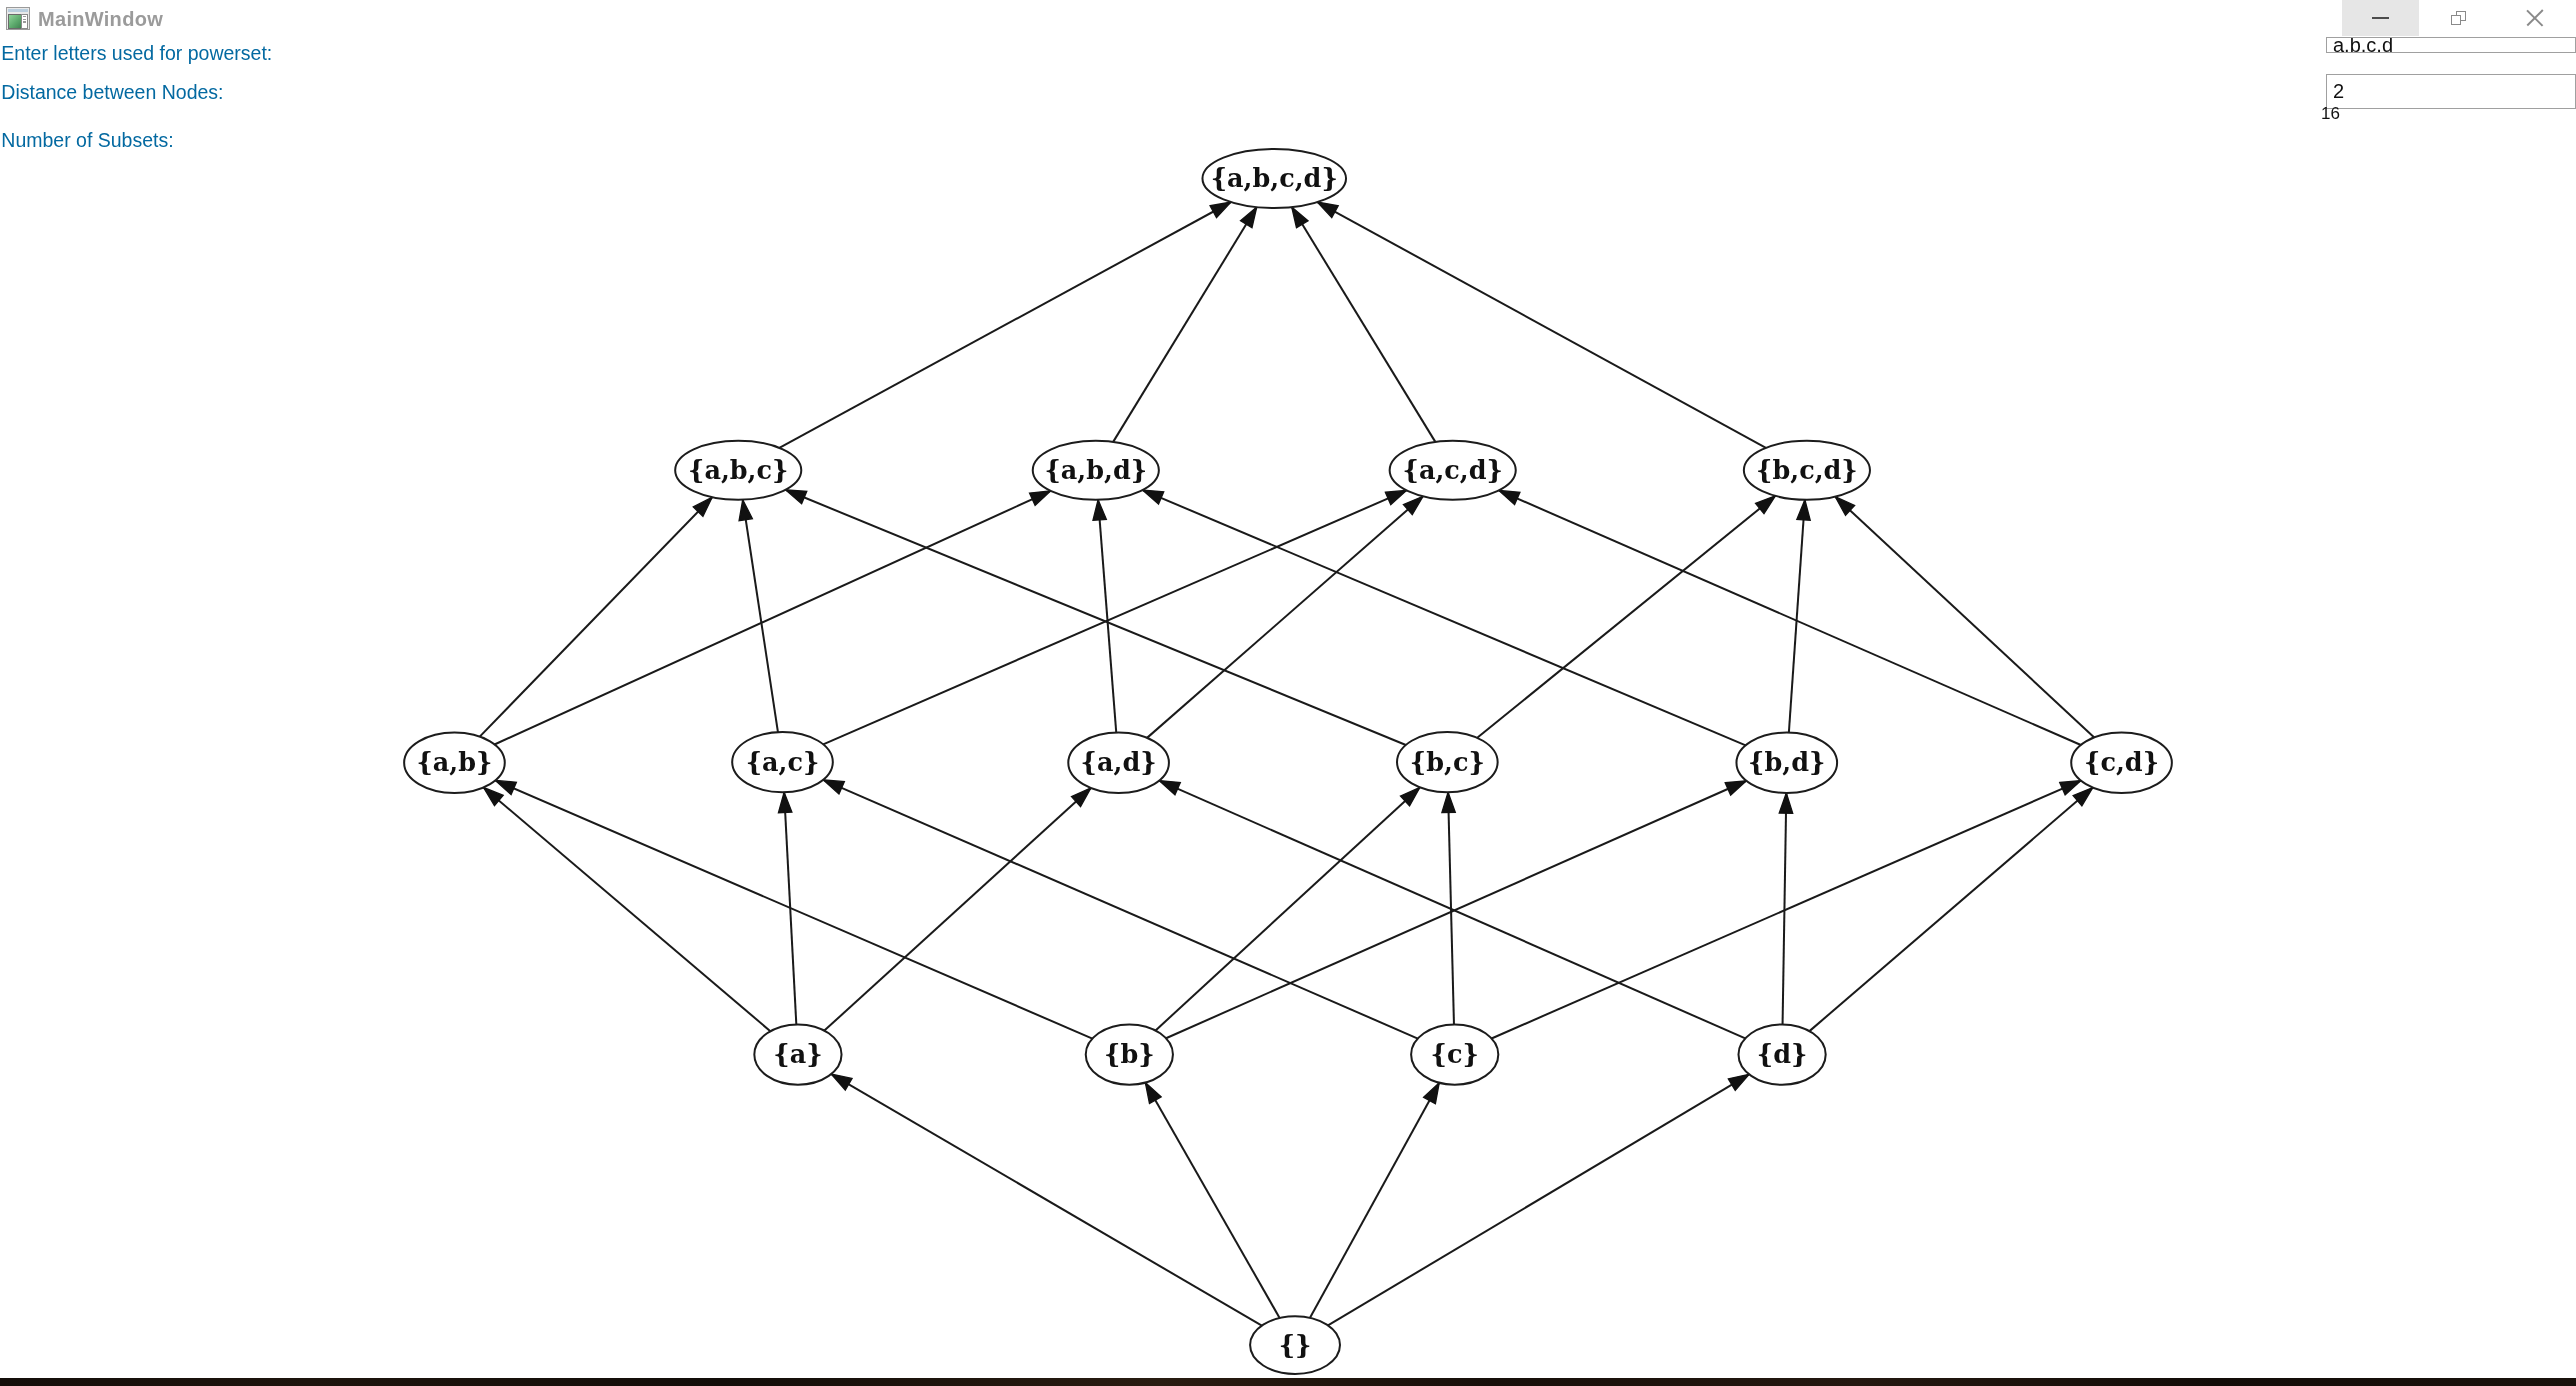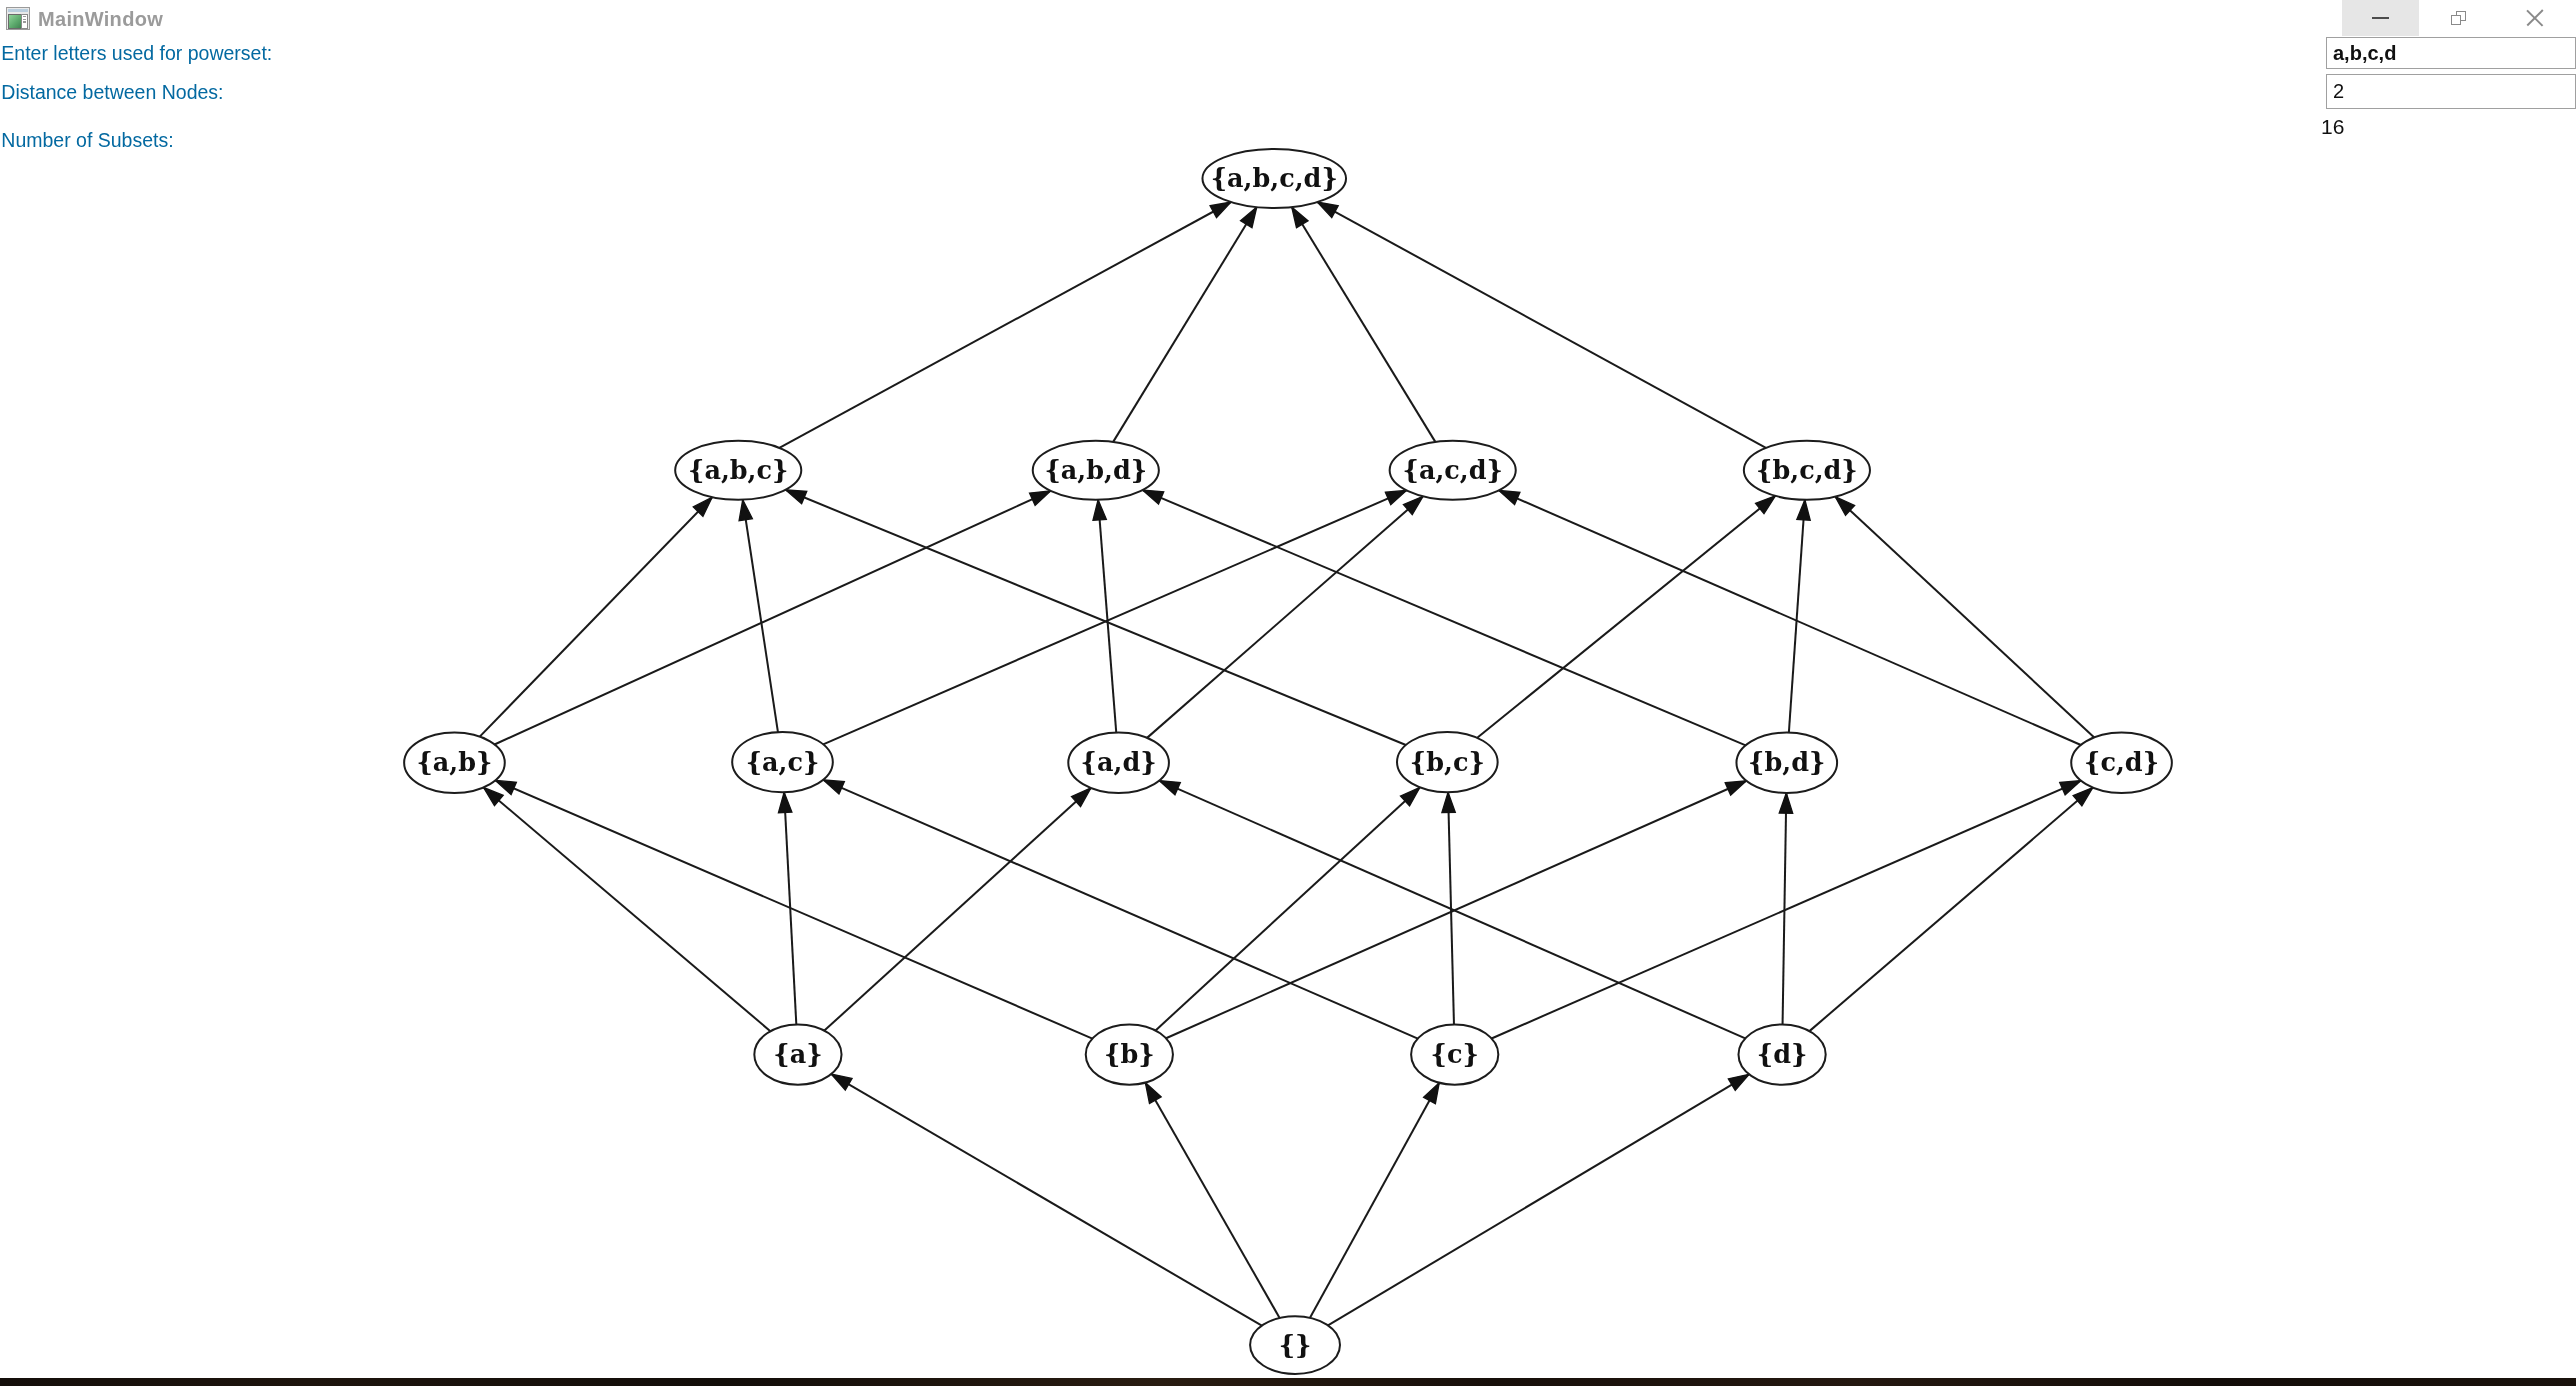--- a/index.html
+++ b/index.html
@@ -46,23 +46,23 @@
   #label-letters  { top: 42px; }
   #label-distance { top: 81px; }
   #label-subsets  { top: 129px; }
 
   .field-input {
     position: absolute; left: 2326px; width: 250px; box-sizing: border-box;
     border: 1.3px solid #a0a0a0; background: #ffffff; color: #111111;
     font-family: "Liberation Sans", sans-serif; font-size: 20px;
     padding: 0 0 0 6px; outline: none; border-radius: 0;
   }
-  #input-letters  { top: 37px;  height: 32px; font-weight: bold; }
+  #input-letters  { top: 37px;  height: 16px; }
   #input-distance { top: 74px; height: 35px; }
-  #subsets-value  { left: 2321px; top: 115px; font-size: 21px; color: #111111; }
+  #subsets-value  { left: 2321px; top: 104px; font-size: 17px; color: #111111; }
 
   
   #graph-svg { position: absolute; left: 0; top: 0; }
   .edge-line { stroke: #1a1a1a; stroke-width: 3; fill: none; }
   .node-ellipse { fill: #ffffff; stroke: #1c1c1c; stroke-width: 3; }
   .node-label {
     font-family: "DejaVu Serif", "Liberation Serif", serif;
     font-weight: bold; font-size: 38px; fill: #111111;
     text-anchor: middle;
   }

